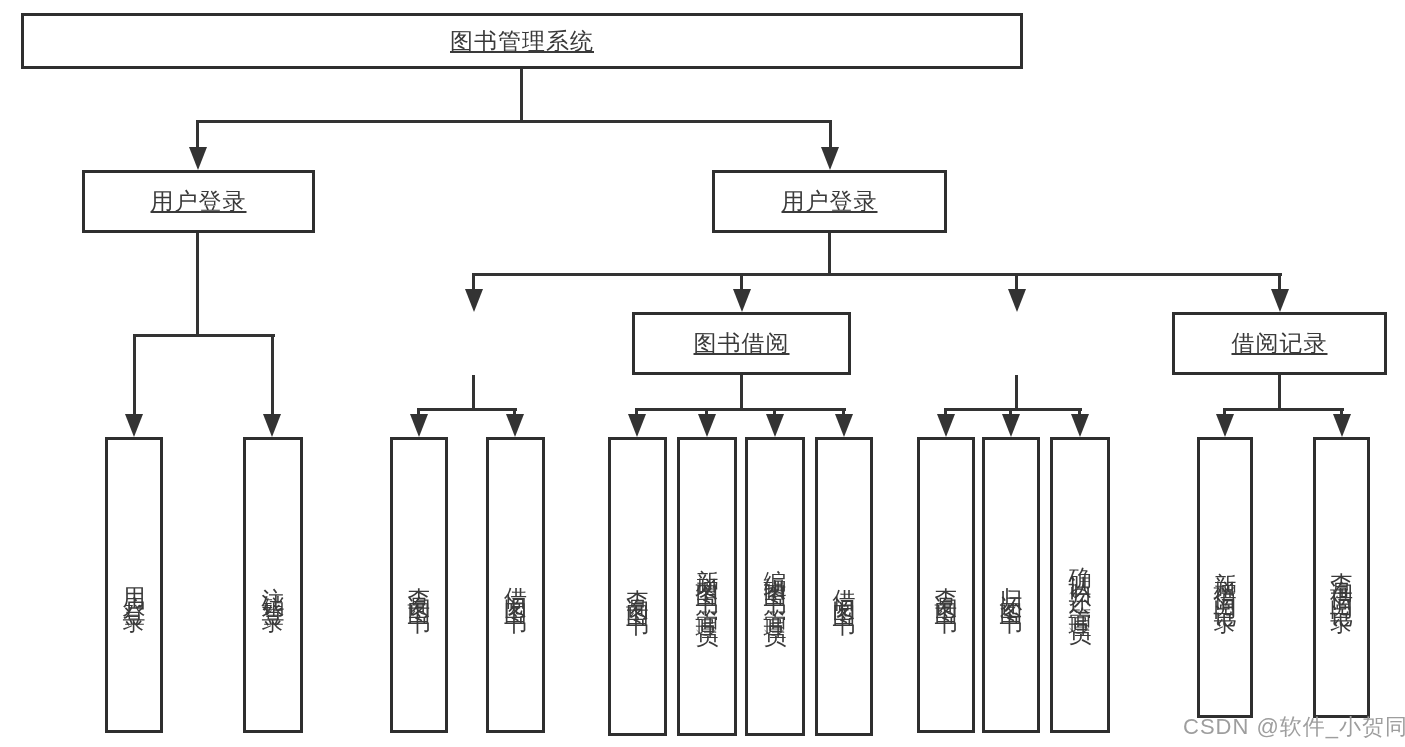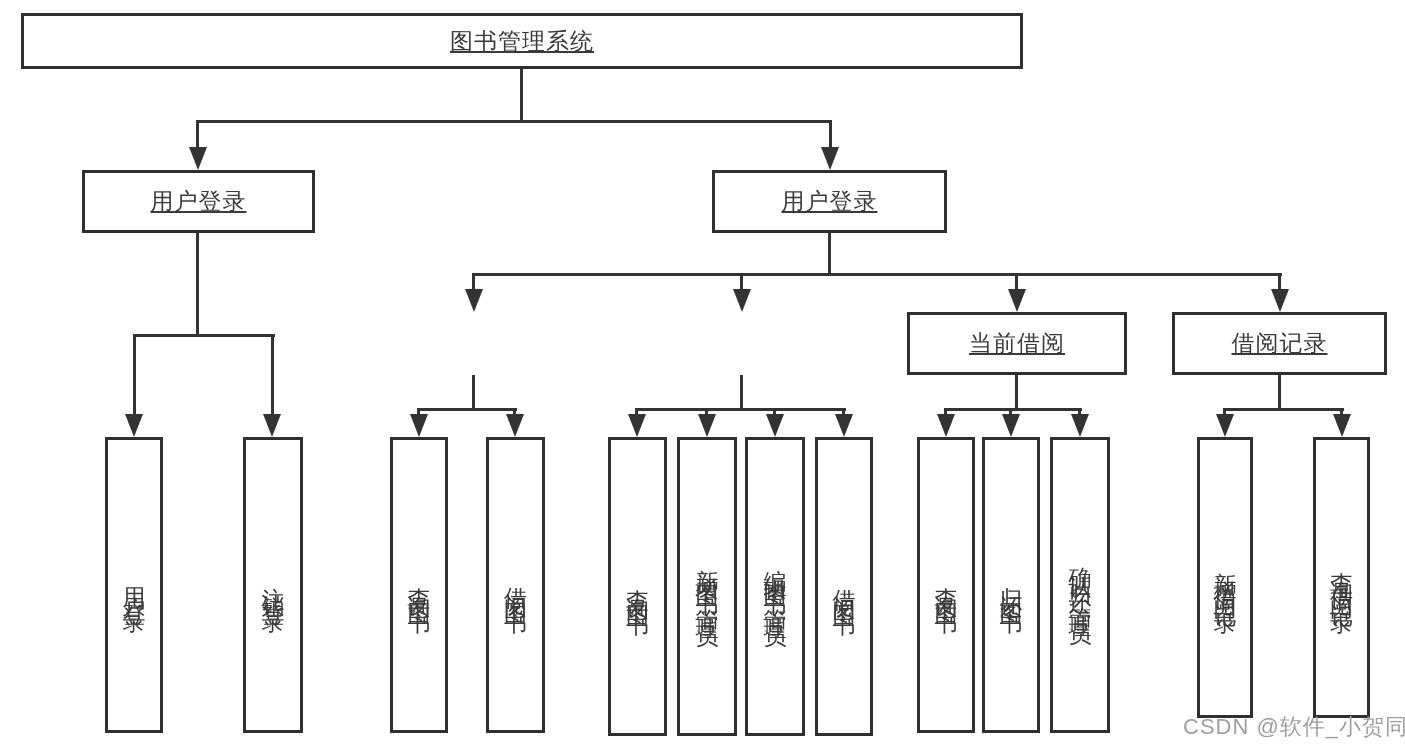--- a/index.html
+++ b/index.html
@@ -92,22 +92,22 @@
   <div class="hline" style="left:472px;top:273px;width:810px;"></div>
   <div class="vline" style="left:472px;top:273px;height:19px;"></div>
   <div class="arrow" style="left:465px;top:289px;"></div>
   <div class="vline" style="left:740px;top:273px;height:19px;"></div>
   <div class="arrow" style="left:733px;top:289px;"></div>
   <div class="vline" style="left:1015px;top:273px;height:19px;"></div>
   <div class="arrow" style="left:1008px;top:289px;"></div>
   <div class="vline" style="left:1278px;top:273px;height:19px;"></div>
   <div class="arrow" style="left:1271px;top:289px;"></div>
 
-  <div class="hbox" style="left:907px;top:312px;width:220px;height:63px;">
-    <span class="label">当前借阅</span>
+  <div class="hbox" style="left:632px;top:312px;width:219px;height:63px;">
+    <span class="label">图书借阅</span>
   </div>
   <div class="hbox" style="left:1172px;top:312px;width:215px;height:63px;">
     <span class="label">借阅记录</span>
   </div>
 
   <div class="vline" style="left:472px;top:375px;height:36px;"></div>
   <div class="hline" style="left:417px;top:408px;width:100px;"></div>
   <div class="vline" style="left:417px;top:408px;height:9px;"></div>
   <div class="arrow" style="left:410px;top:414px;"></div>
   <div class="vline" style="left:513px;top:408px;height:9px;"></div>

